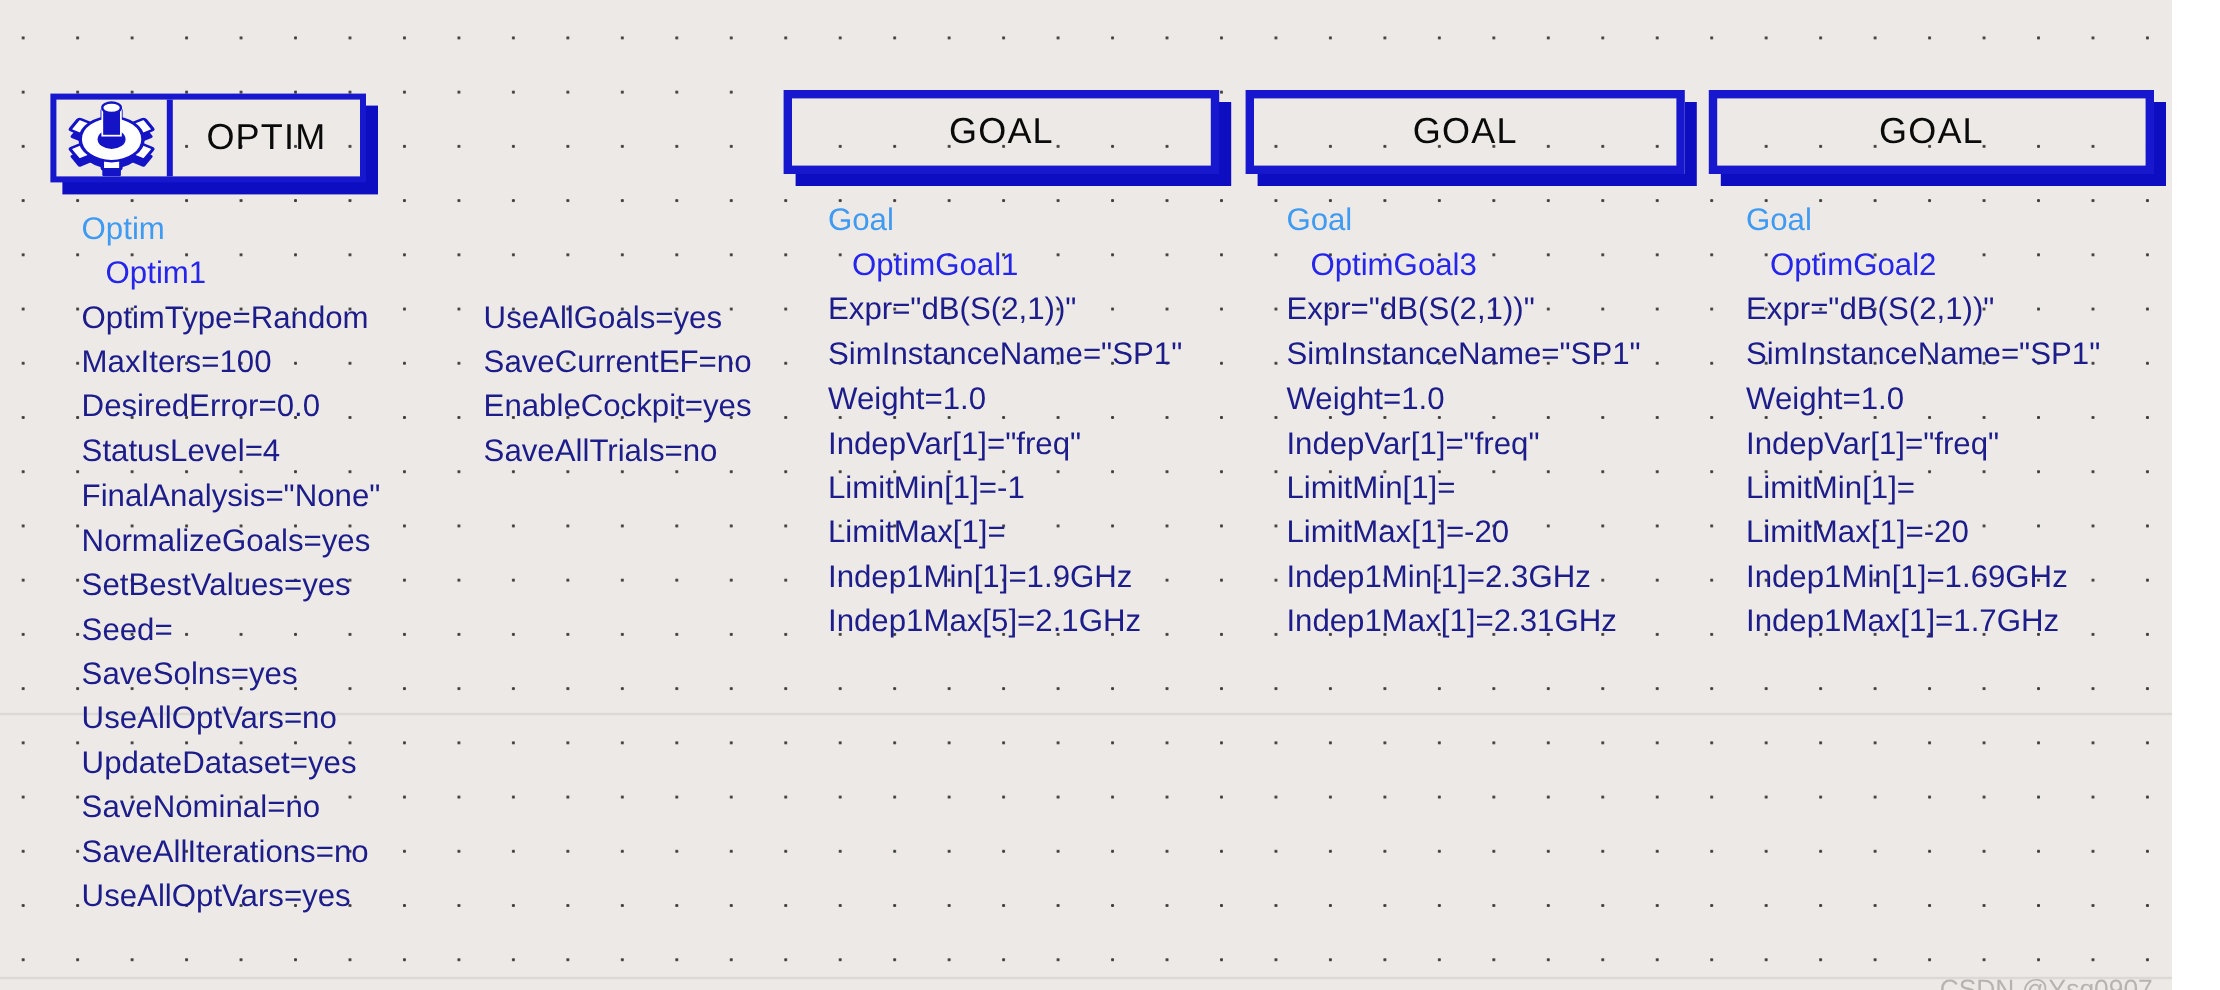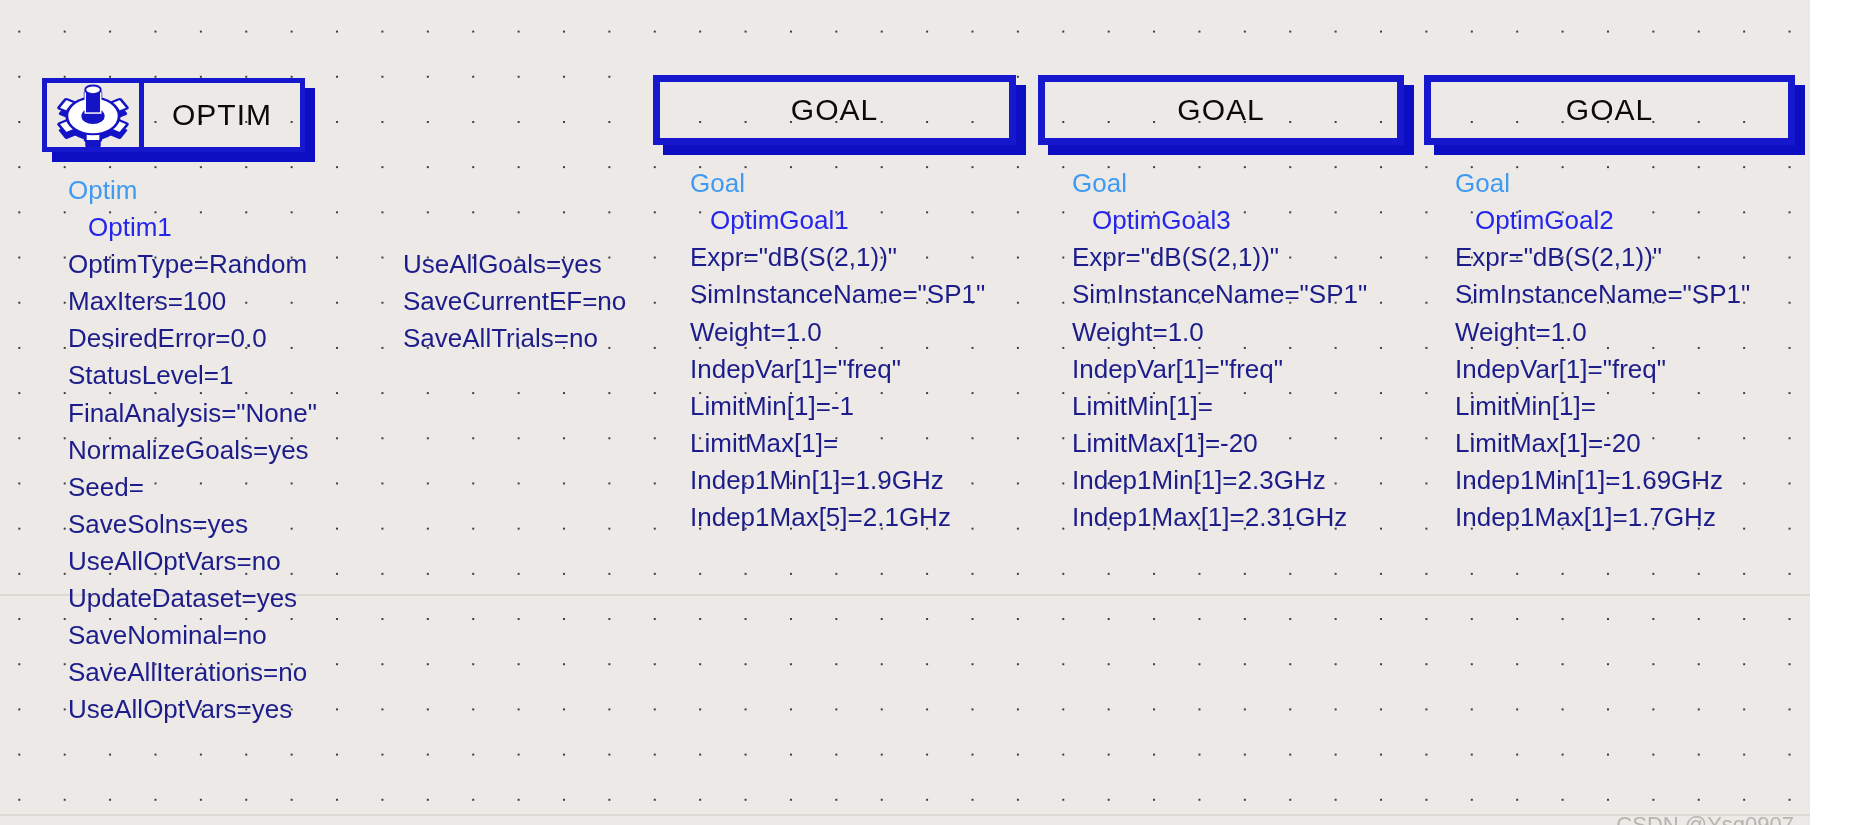--- a/index.html
+++ b/index.html
@@ -105,35 +105,37 @@
   <div class="comp goal3">
     <span class="comp-title">GOAL</span>
   </div>
 
   <div class="params p-optim1">
     <div class="c-name">Optim</div>
     <div class="c-id">Optim1</div>
     <div class="c-param">OptimType=Random</div>
     <div class="c-param">MaxIters=100</div>
     <div class="c-param">DesiredError=0.0</div>
-    <div class="c-param">StatusLevel=1</div>
+    <div class="c-param">StatusLevel=4</div>
     <div class="c-param">FinalAnalysis="None"</div>
     <div class="c-param">NormalizeGoals=yes</div>
+    <div class="c-param">SetBestValues=yes</div>
     <div class="c-param">Seed=</div>
     <div class="c-param">SaveSolns=yes</div>
     <div class="c-param">UseAllOptVars=no</div>
     <div class="c-param">UpdateDataset=yes</div>
     <div class="c-param">SaveNominal=no</div>
     <div class="c-param">SaveAllIterations=no</div>
     <div class="c-param">UseAllOptVars=yes</div>
   </div>
 
   <div class="params p-optim2">
     <div class="c-param">UseAllGoals=yes</div>
     <div class="c-param">SaveCurrentEF=no</div>
+    <div class="c-param">EnableCockpit=yes</div>
     <div class="c-param">SaveAllTrials=no</div>
   </div>
 
   <div class="params p-goal p-goal1">
     <div class="c-name">Goal</div>
     <div class="c-id">OptimGoal1</div>
     <div class="c-param">Expr="dB(S(2,1))"</div>
     <div class="c-param">SimInstanceName="SP1"</div>
     <div class="c-param">Weight=1.0</div>
     <div class="c-param">IndepVar[1]="freq"</div>

